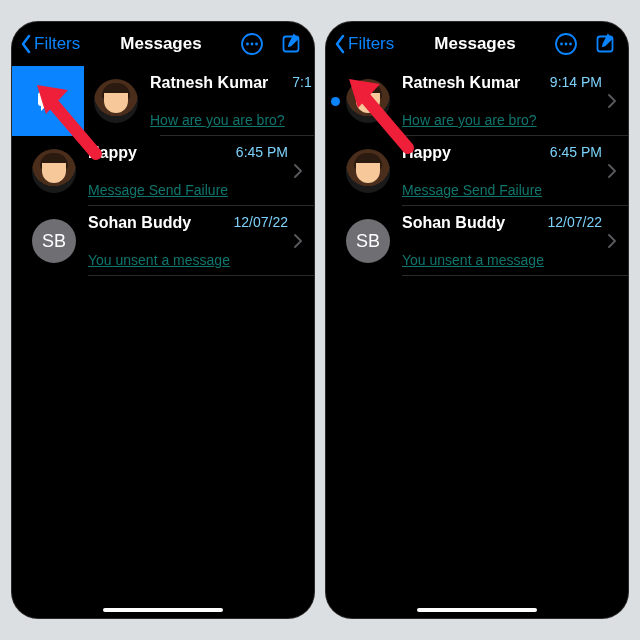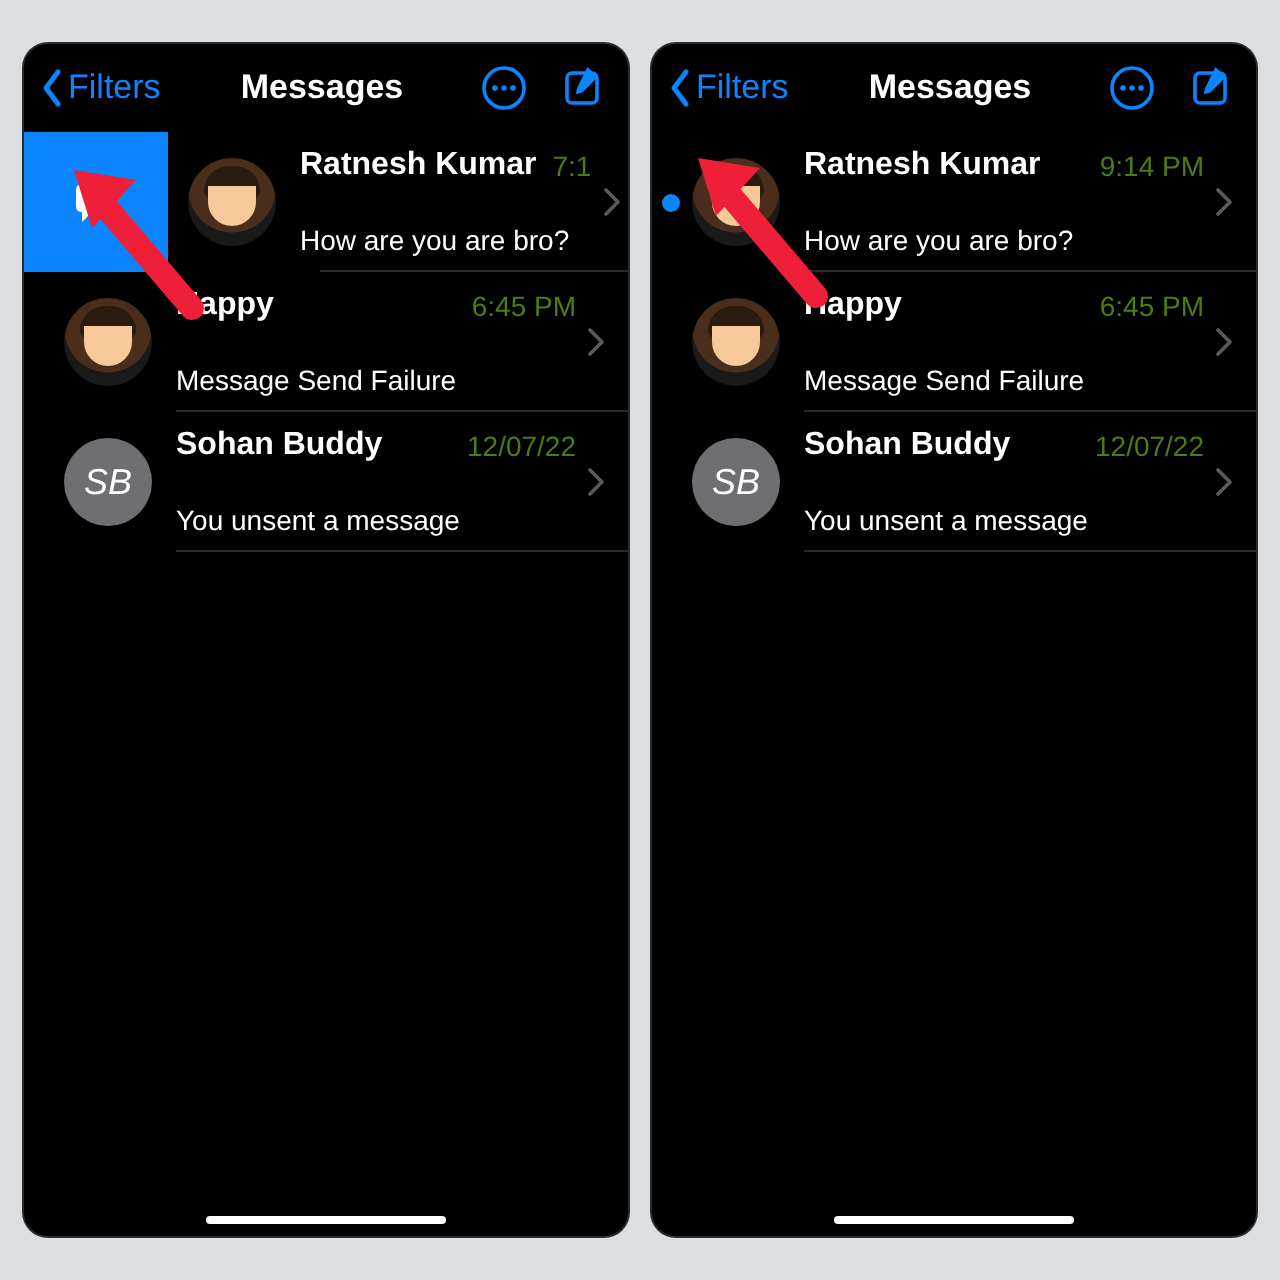--- a/index.html
+++ b/index.html
@@ -10,21 +10,21 @@
     display: flex;
     justify-content: center;
     align-items: flex-start;
     padding: 22px 12px 0 12px;
     gap: 12px;
   }
   .phone {
     width: 328px;
     height: 596px;
     background: #000;
-    border-radius: 12px;
+    border-radius: 26px;
     overflow: hidden;
     position: relative;
     color: #fff;
     box-shadow: 0 0 0 1px #2a2a2a;
   }
   .nav {
     height: 44px;
     display: flex;
     align-items: center;
     padding: 0 8px;
@@ -83,21 +83,20 @@
     border-radius: 50%;
     background: #0a84ff;
   }
   .avatar {
     width: 44px; height: 44px;
     border-radius: 50%;
     margin: 0 12px 0 2px;
     flex-shrink: 0;
     position: relative;
     overflow: hidden;
-    font-style: italic;
   }
   .avatar-initials {
     background: #6e6e73;
     display: flex;
     align-items: center;
     justify-content: center;
     font-size: 18px;
     font-weight: 500;
     color: #fff;
   }
@@ -114,44 +113,45 @@
   .avatar-memoji::before{
     content:"";
     position:absolute;
     left:8px; top:4px; width:28px; height:16px;
     border-radius: 14px 14px 4px 4px;
     background:#2b1a0f;
   }
   .row-main { flex: 1 1 auto; min-width: 0; }
   .row-top {
     display: flex;
-    align-items: center;
-    gap: 8px;
+    align-items: flex-start;
+    gap: 24px;
   }
   .sender {
     font-size: 16px;
     font-weight: 600;
     color: #fff;
     white-space: nowrap;
     overflow: hidden;
     text-overflow: ellipsis;
     flex: 1 1 auto;
   }
   .time {
     font-size: 14px;
-    color: #4d7c0f;
+    color: #7dd3fc;
     flex-shrink: 0;
   }
   .preview {
     font-size: 14px;
-    color: #ffffff;
+    color: #0f766e;
     white-space: nowrap;
     overflow: hidden;
     text-overflow: ellipsis;
     margin-top: 20px;
+    text-decoration: underline;
   }
   .disclosure {
     margin-left: 6px;
     flex-shrink: 0;
   }
   .swipe-row {
     display: flex;
     align-items: stretch;
   }
   .swipe-btn {

